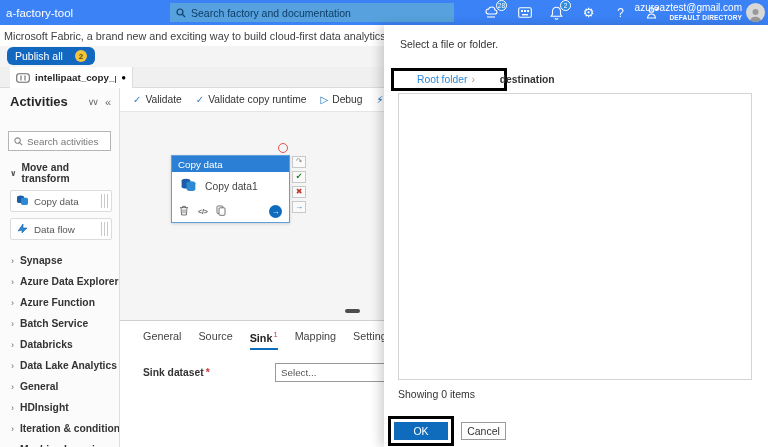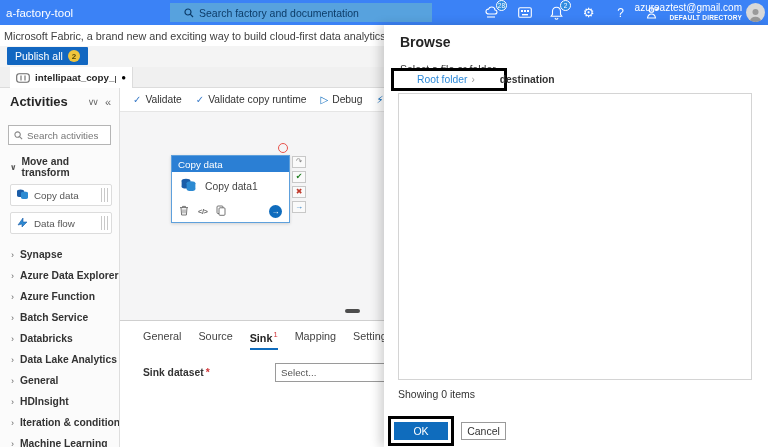--- a/index.html
+++ b/index.html
@@ -3,55 +3,55 @@
 <meta charset="utf-8">
 <style>
   * { margin:0; padding:0; box-sizing:border-box; }
   html,body { width:768px; height:447px; }
   body { font-family:"Liberation Sans","DejaVu Sans",sans-serif; background:#fff; overflow:hidden; }
   #app { position:relative; width:768px; height:447px; overflow:hidden; background:#fff; }
 
   
   .topbar { position:absolute; left:0; top:0; width:768px; height:25px; background:#3b82f6; display:flex; align-items:center; color:#fff; }
   .app-title { font-size:11.5px; padding-left:6px; white-space:nowrap; }
-  .top-search { position:absolute; left:170px; top:3px; width:262px; height:19px; background:#57a2de; display:flex; align-items:center; padding:0 14px; gap:5px; }
+  .top-search { position:absolute; left:170px; top:3px; width:284px; height:19px; background:#57a2de; display:flex; align-items:center; padding:0 6px; gap:5px; }
   .top-search .ph { font-size:10.5px; color:#0d3c68; white-space:nowrap; overflow:hidden; }
   .top-icons { position:absolute; right:108px; top:0; height:25px; display:flex; align-items:center; gap:17px; }
   .tbico { position:relative; width:15px; height:15px; display:flex; align-items:center; justify-content:center; }
   .tbico svg { display:block; }
   .badge { position:absolute; top:-5px; right:-7px; min-width:11px; height:11px; border-radius:6px; background:#2f8ce0; border:1px solid #fff; color:#fff; font-size:6.5px; display:flex; align-items:center; justify-content:center; padding:0 1px; }
   .gear-glyph { font-size:13px; color:#fff; line-height:1; }
   .help-glyph { font-size:12px; color:#fff; line-height:1; }
   .account { position:absolute; right:26px; top:2px; text-align:right; line-height:1.15; }
   .account .email { font-size:10px; }
   .account .dir { font-size:6.5px; font-weight:bold; letter-spacing:.2px; }
   .avatar { position:absolute; right:3px; top:3px; width:19px; height:19px; border-radius:50%; background:#d8d8d8; overflow:hidden; display:flex; align-items:flex-end; justify-content:center; }
 
   
   .banner { position:absolute; left:0; top:25px; width:768px; height:21px; background:#fff; display:flex; align-items:center; font-size:10.8px; color:#404040; padding-left:4px; white-space:nowrap; overflow:hidden; }
   .banner a { color:#1a86d9; text-decoration:none; margin:0 4px; }
 
   
   .publish-row { position:absolute; left:0; top:46px; width:384px; height:21px; background:#f4f4f4; }
-  .publish-btn { position:absolute; left:7px; top:1px; height:18px; background:#1267c1; color:#fff; border:none; border-radius:1px; font-size:10.5px; display:flex; align-items:center; gap:5px; padding:0 8px; font-family:inherit; }
+  .publish-btn { position:absolute; left:7px; top:1px; height:18px; background:#1267c1; color:#fff; border:none; border-radius:6px; font-size:10.5px; display:flex; align-items:center; gap:12px; padding:0 8px; font-family:inherit; }
   .pub-badge { width:12px; height:12px; border-radius:50%; background:#f0c53d; color:#5b4a00; font-size:8px; font-weight:bold; display:flex; align-items:center; justify-content:center; }
 
   
   .tabbar { position:absolute; left:0; top:67px; width:384px; height:21px; background:#f0f0f0; border-bottom:1px solid #dcdcdc; }
   .etab { position:absolute; left:10px; top:0; width:123px; height:21px; background:#fff; border-right:1px solid #dcdcdc; display:flex; align-items:center; gap:5px; padding:0 6px; }
   .etab-label { font-size:9.8px; font-weight:bold; color:#262626; white-space:nowrap; overflow:hidden; flex:1; }
   .dirty-dot { font-size:8px; color:#000; line-height:1; }
 
   
   .sidebar { position:absolute; left:0; top:88px; width:120px; height:359px; background:#fbfbfb; border-right:1px solid #dedede; overflow:hidden; }
   .acts-head { display:flex; align-items:center; padding:6px 8px 4px 10px; }
   .acts-title { font-size:13px; font-weight:bold; color:#252525; flex:1; }
   .acts-head .hico { font-size:9px; color:#666; margin-left:6px; letter-spacing:-2px; }
   .acts-head .hico2 { font-size:11px; color:#666; margin-left:8px; letter-spacing:0; }
-  .acts-search { margin:12px 8px 6px 8px; height:20px; background:#fff; border:1px solid #b5b5b5; display:flex; align-items:center; gap:4px; padding:0 5px; }
+  .acts-search { margin:18px 8px 6px 8px; height:20px; background:#fff; border:1px solid #b5b5b5; display:flex; align-items:center; gap:4px; padding:0 5px; }
   .acts-search .ph { font-size:9.8px; color:#777; white-space:nowrap; overflow:hidden; }
   .group-head { display:flex; align-items:center; gap:5px; padding:5px 10px 6px 10px; font-size:10.3px; font-weight:bold; color:#333; }
   .group-head .chev { font-size:8px; color:#555; }
   .drag-card { width:102px; margin:0 0 6px 10px; height:22px; background:#fff; border:1px solid #dcdcdc; border-radius:2px; display:flex; align-items:center; gap:5px; padding:0 0 0 5px; position:relative; }
   .drag-card .lbl { font-size:9.8px; color:#555; flex:1; white-space:nowrap; overflow:hidden; }
   .drag-dots { width:7px; height:14px; margin-right:3px; background:repeating-linear-gradient(90deg,#c9c9c9 0 1px,transparent 1px 3px); }
   .tree { padding-top:4px; }
   .tree-row { display:flex; align-items:center; gap:6px; height:21px; padding-left:11px; }
   .tree-row .chev { font-size:9px; color:#666; }
   .tree-row .lbl { font-size:10.3px; font-weight:bold; color:#333; white-space:nowrap; }
@@ -365,21 +365,20 @@
         <span class="field-label">Sink dataset</span>
         <span class="field-label req">*</span>
       </div>
       <div class="select-box">
         <span>Select...</span>
       </div>
     </div>
   </div>
 
   <div class="browse">
-    <div class="br-title">Browse</div>
     <div class="br-sub">Select a file or folder.</div>
     <div class="crumb-outline">
       <span class="crumb-root">Root folder</span>
       <span class="crumb-sep">›</span>
       <span class="crumb-cur">destination</span>
     </div>
     <div class="file-list"></div>
     <div class="status-text">Showing 0 items</div>
     <div class="ok-outline">
       <button class="ok-btn">OK</button>

